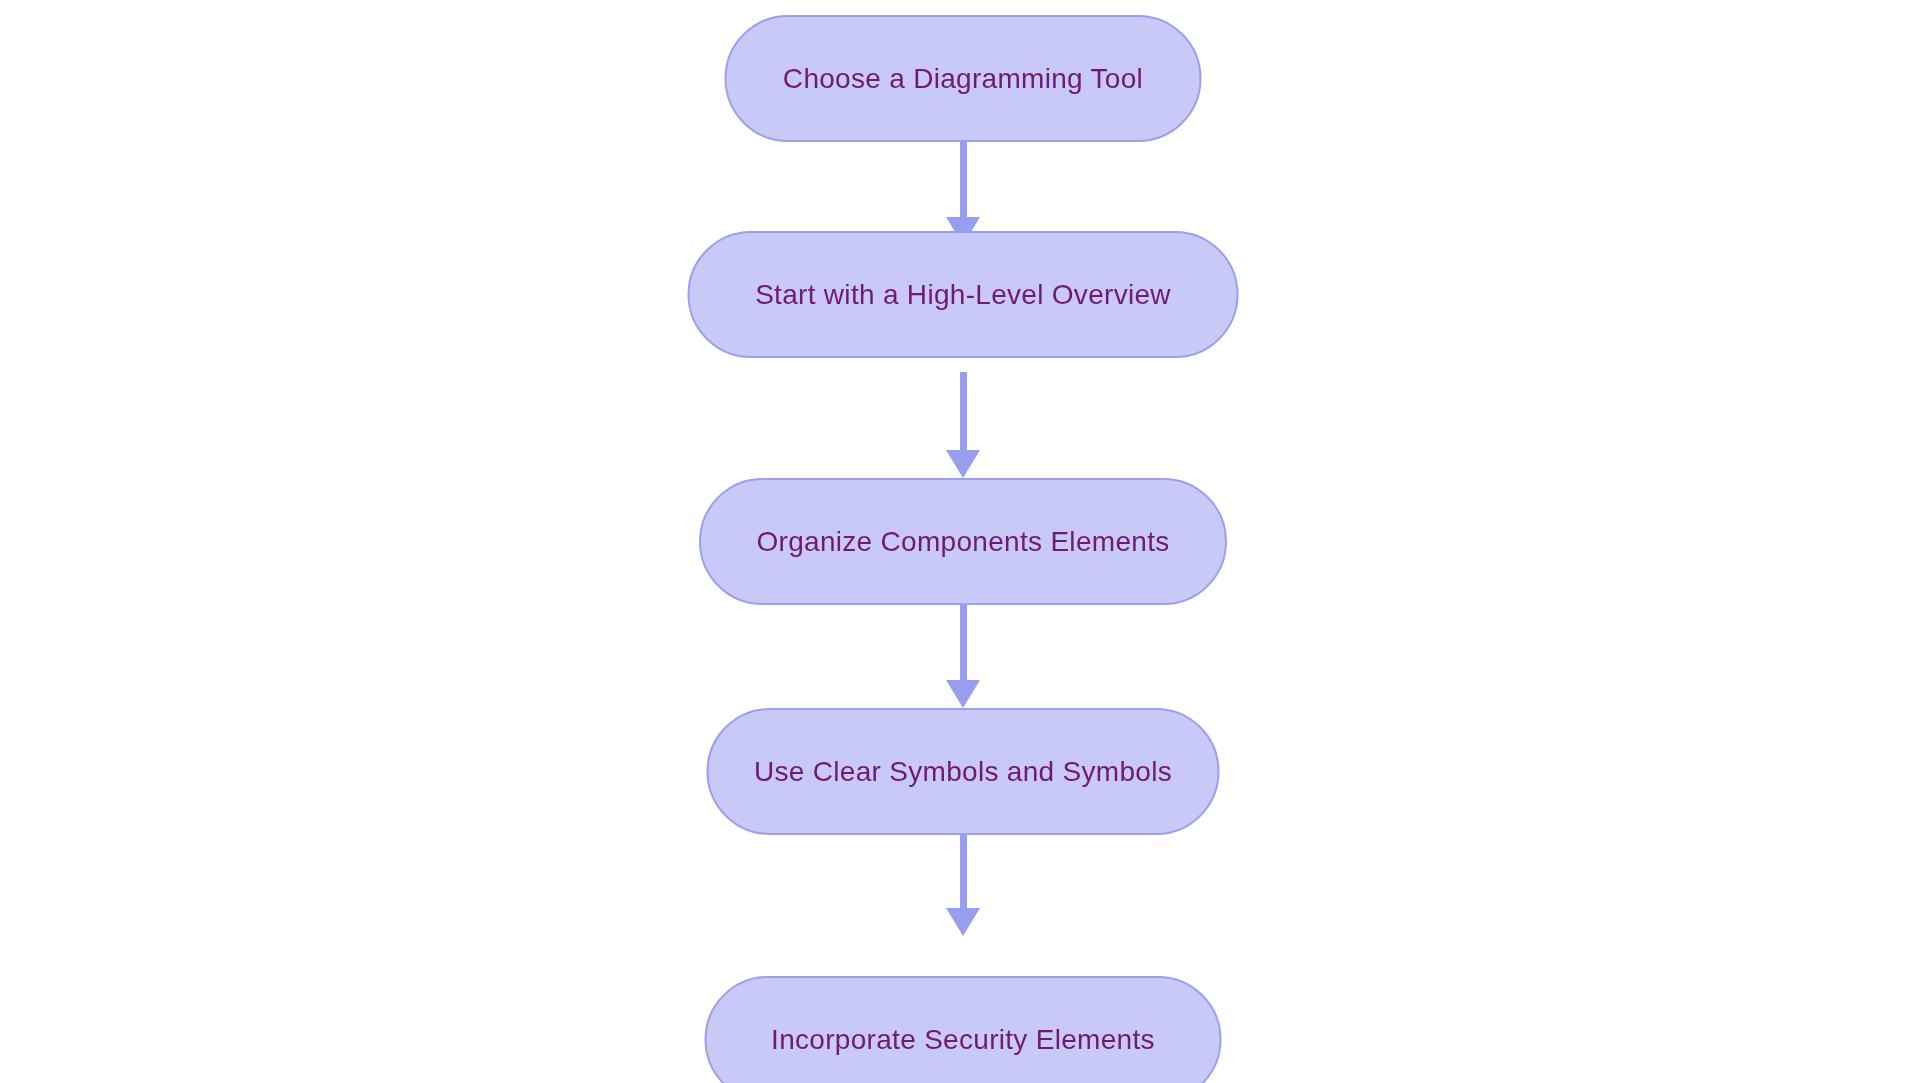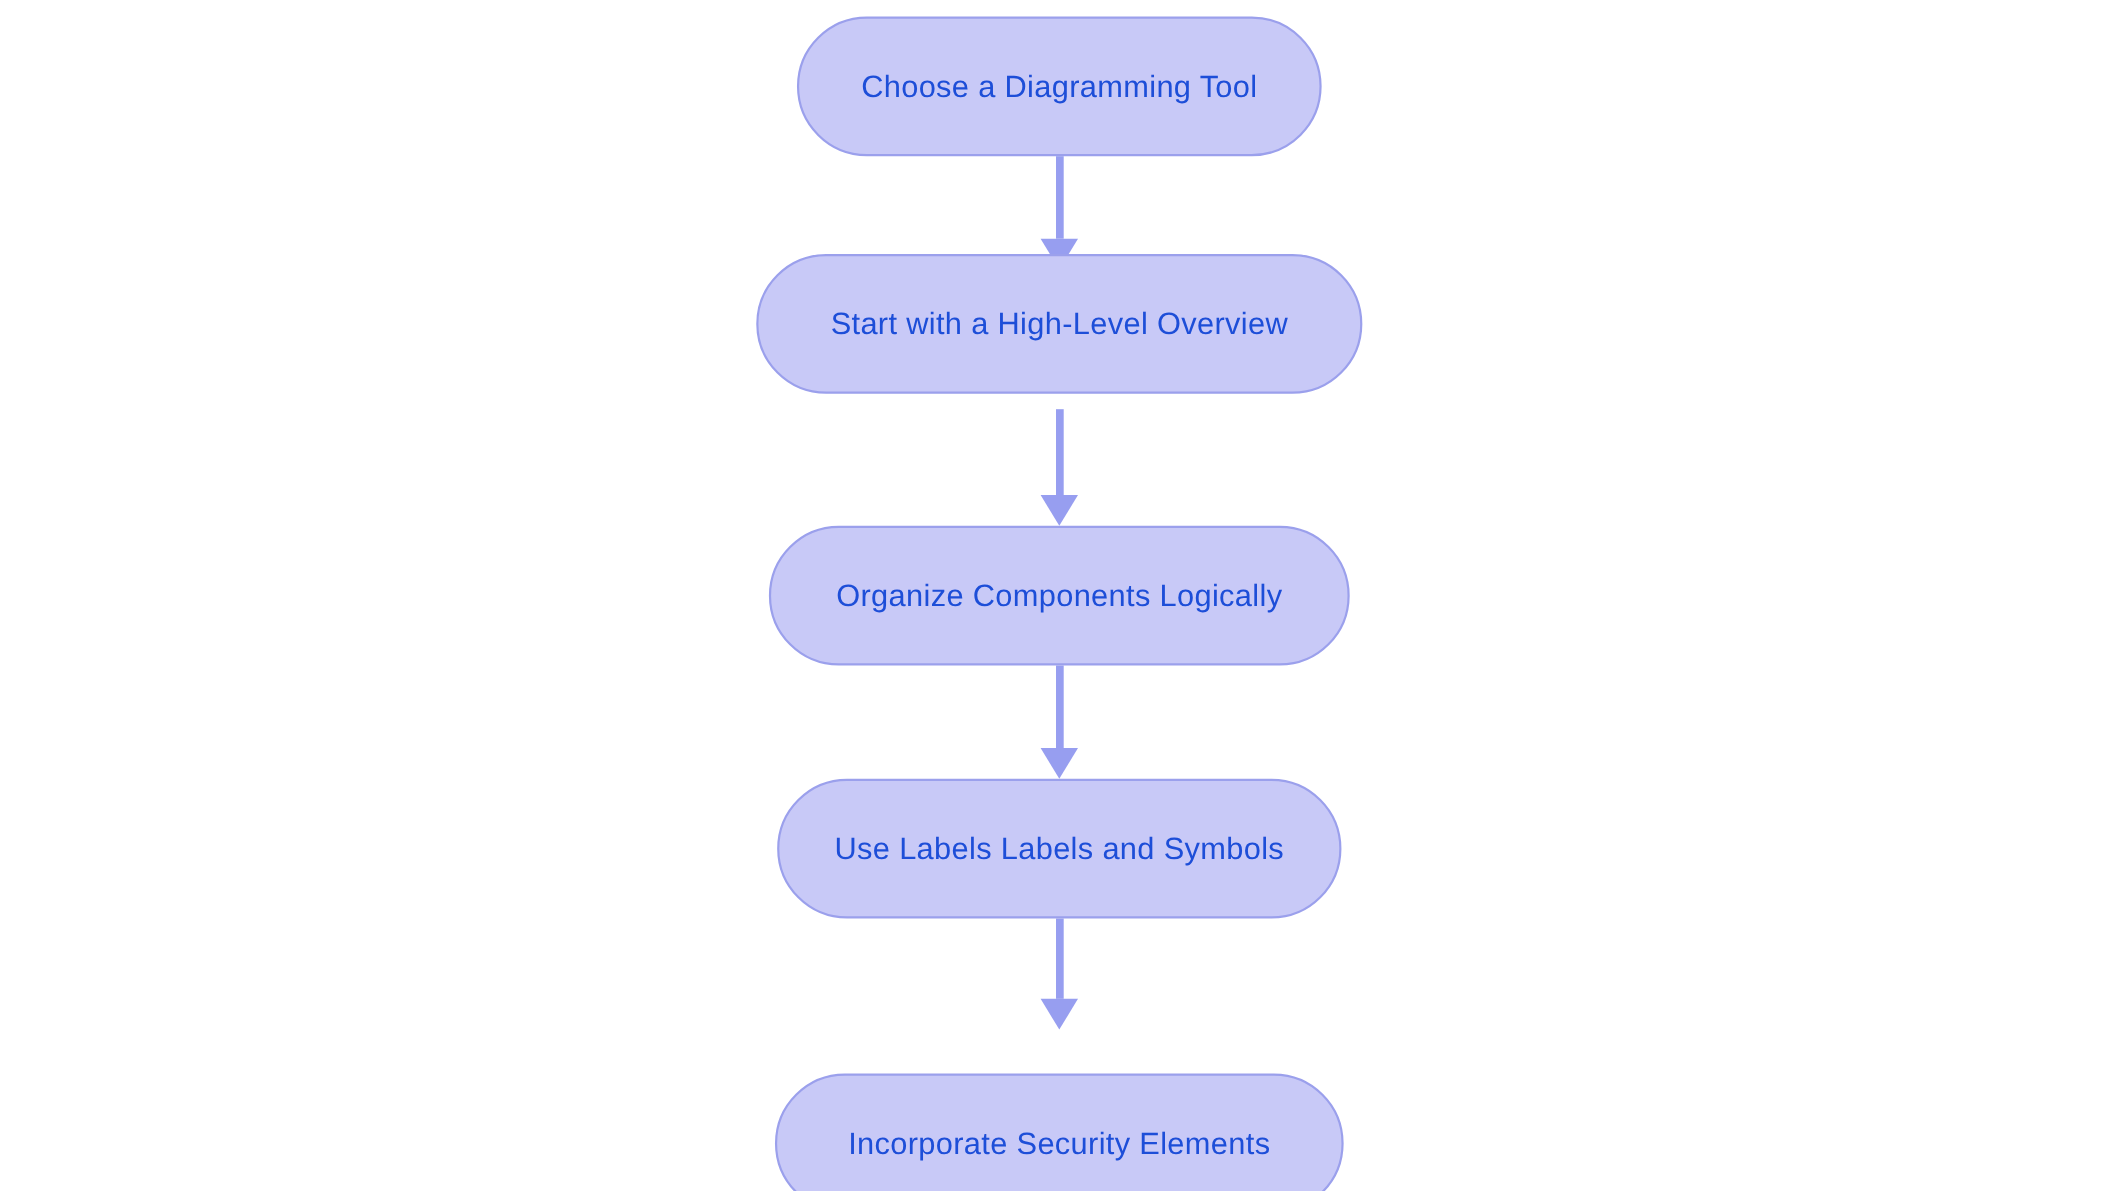--- a/index.html
+++ b/index.html
@@ -23,21 +23,21 @@
     height: 127px;
     box-sizing: border-box;
     background: #c8c9f7;
     border: 2px solid #9ba0ec;
     border-radius: 63.5px;
     display: flex;
     align-items: center;
     justify-content: center;
   }
   .node .label {
-    color: #1d4ed8;
+    color: #701a75;
     font-size: 28px;
     letter-spacing: 0.3px;
     white-space: nowrap;
     text-align: center;
   }
   .n1 { top: 15px;  width: 477px; }
   .n2 { top: 231px; width: 551px; }
   .n3 { top: 478px; width: 528px; }
   .n4 { top: 708px; width: 513px; }
   .n5 { top: 936px; width: 517px; margin-top: 40px; }
@@ -85,30 +85,30 @@
   <div class="node n2">
     <span class="label">Start with a High-Level Overview</span>
   </div>
 
   <div class="arrow a2">
     <div class="stem"></div>
     <div class="head"></div>
   </div>
 
   <div class="node n3">
-    <span class="label">Organize Components Logically</span>
+    <span class="label">Organize Components Elements</span>
   </div>
 
   <div class="arrow a3">
     <div class="stem"></div>
     <div class="head"></div>
   </div>
 
   <div class="node n4">
-    <span class="label">Use Labels Labels and Symbols</span>
+    <span class="label">Use Clear Symbols and Symbols</span>
   </div>
 
   <div class="arrow a4">
     <div class="stem"></div>
     <div class="head"></div>
   </div>
 
   <div class="node n5">
     <span class="label">Incorporate Security Elements</span>
   </div>

